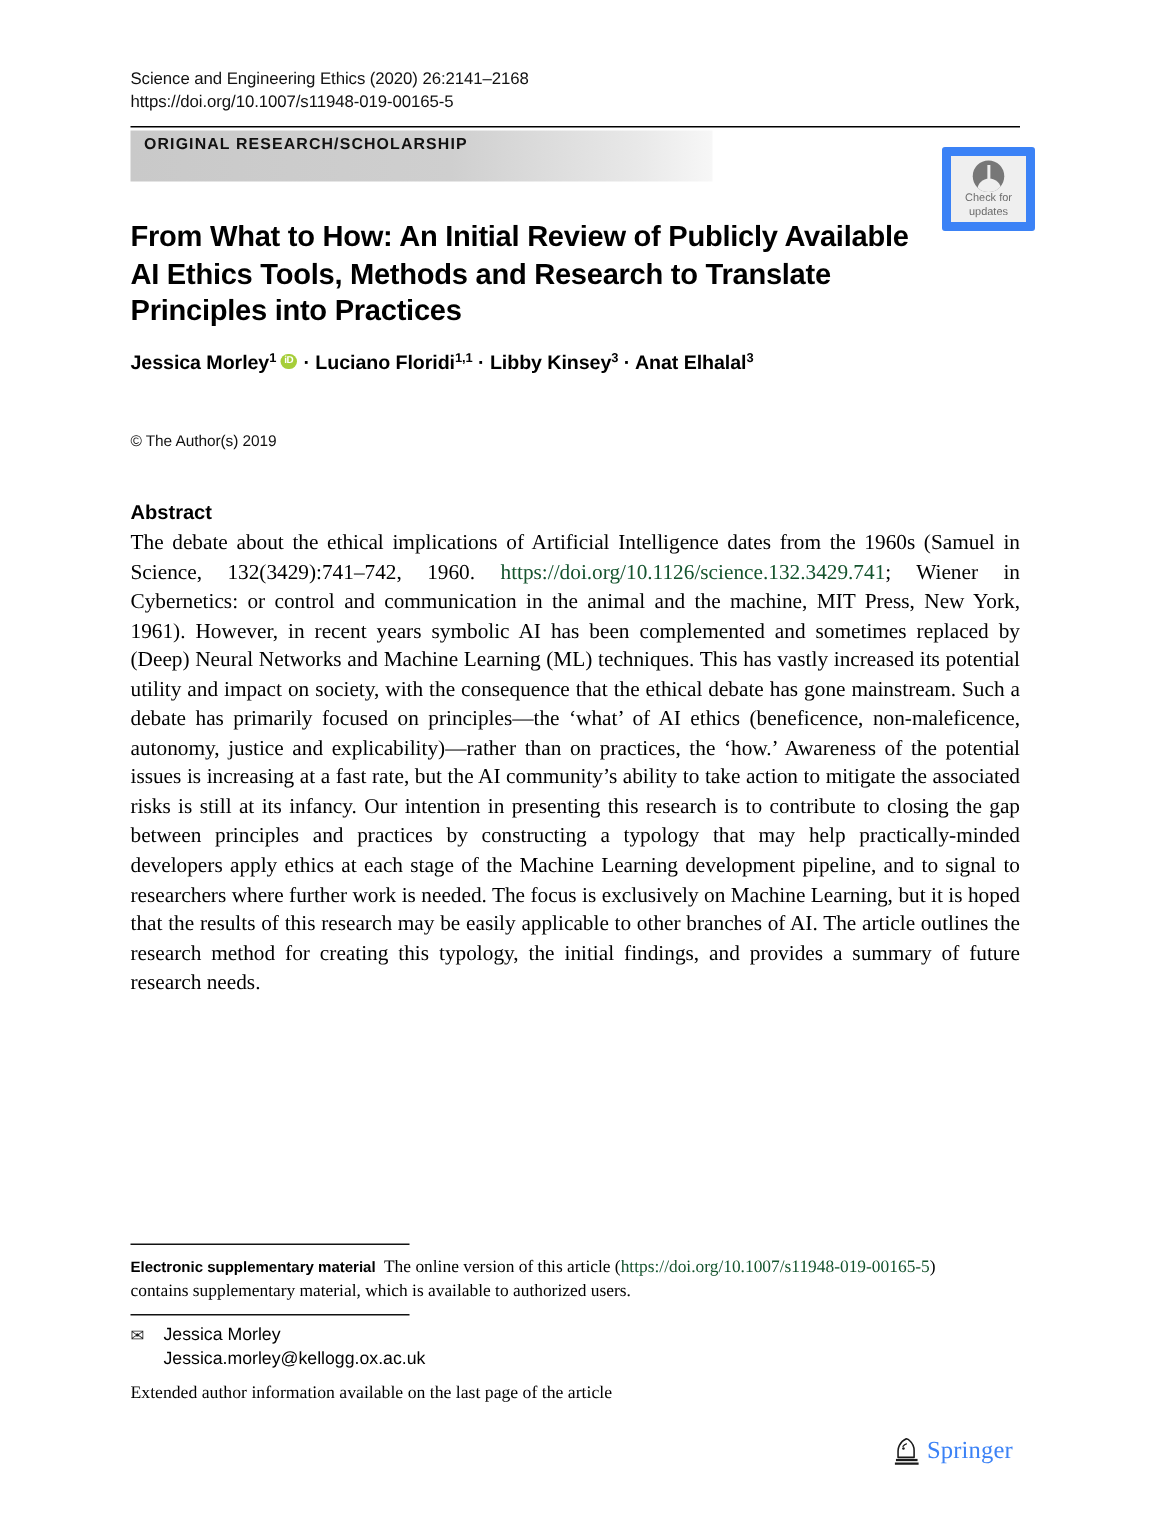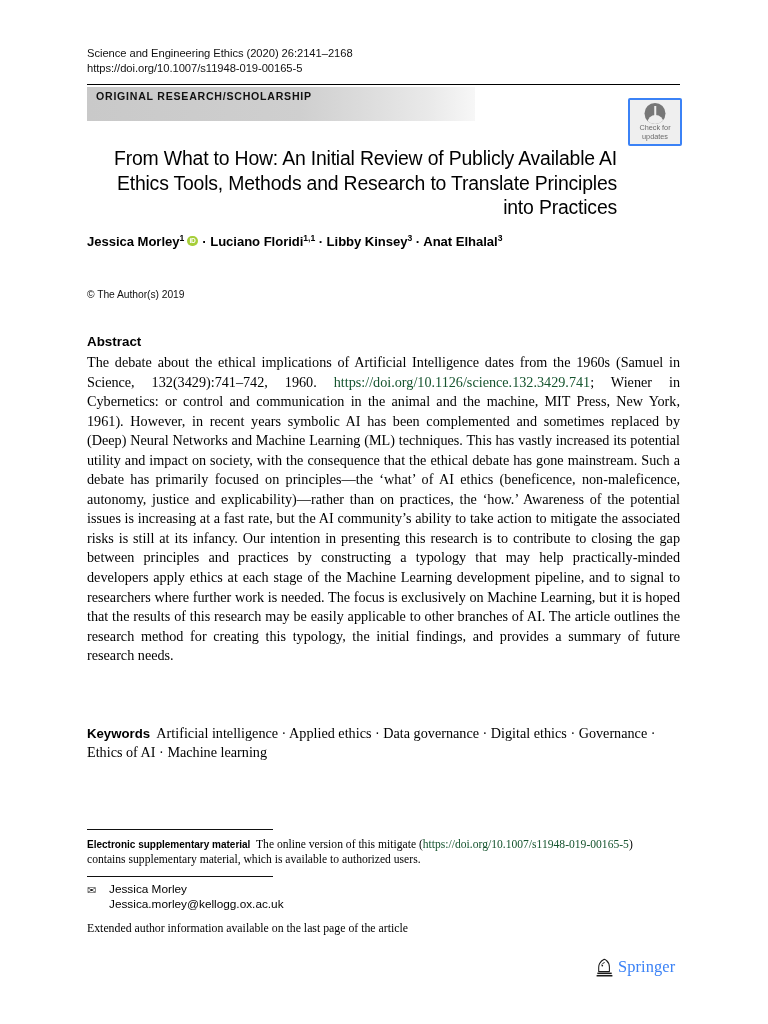--- a/index.html
+++ b/index.html
@@ -68,21 +68,21 @@
   }
 
   
   .crossmark {
     position: absolute;
     left: 628px;
     top: 98px;
     width: 50px;
     height: 44px;
     background: #efefef;
-    border: 2px solid #3b82f6;
+    border: 6px solid #3b82f6;
     border-radius: 2px;
   }
   .crossmark .cm-circle {
     position: absolute;
     left: 50%;
     top: 3px;
     transform: translateX(-50%);
     width: 21px;
     height: 21px;
     border-radius: 50%;
@@ -123,26 +123,25 @@
     color: #6b6b6b;
   }
 
   
   .article-title {
     position: absolute;
     left: 87px;
     top: 133px;
     width: 530px;
     font-family: "Liberation Sans", sans-serif;
-    font-weight: normal;
+    font-weight: bold;
     font-size: 19.4px;
     line-height: 24.6px;
     letter-spacing: -0.18px;
     color: #000;
-    text-align: right;
   }
 
   
   .authors {
     position: absolute;
     left: 87px;
     top: 229px;
     width: 580px;
     font-family: "Liberation Sans", sans-serif;
     font-weight: bold;
@@ -355,25 +354,24 @@
   <div class="authors"><span>Jessica Morley</span><sup>1</sup><span class="orcid"></span> <span class="sep-dot">·</span> <span>Luciano Floridi</span><sup>1,1</sup> <span class="sep-dot">·</span> <span>Libby Kinsey</span><sup>3</sup> <span class="sep-dot">·</span> <span>Anat Elhalal</span><sup>3</sup></div>
 
   <div class="dates">
     <br>
     <span>© The Author(s) 2019</span>
   </div>
 
   <div class="abstract-heading">Abstract</div>
   <div class="abstract-body"><span>The debate about the ethical implications of Artificial Intelligence dates from the 1960s (Samuel in Science, 132(3429):741–742, 1960. </span><span class="link">https://doi.org/10.1126/science.132.3429.741</span><span>; Wiener in Cybernetics: or control and communication in the animal and the machine, MIT Press, New York, 1961). However, in recent years symbolic AI has been complemented and sometimes replaced by (Deep) Neural Networks and Machine Learning (ML) techniques. This has vastly increased its potential utility and impact on society, with the consequence that the ethical debate has gone mainstream. Such a debate has primarily focused on principles—the ‘what’ of AI ethics (beneficence, non-maleficence, autonomy, justice and explicability)—rather than on practices, the ‘how.’ Awareness of the potential issues is increasing at a fast rate, but the AI community’s ability to take action to mitigate the associated risks is still at its infancy. Our intention in presenting this research is to contribute to closing the gap between principles and practices by constructing a typology that may help practically-minded developers apply ethics at each stage of the Machine Learning development pipeline, and to signal to researchers where further work is needed. The focus is exclusively on Machine Learning, but it is hoped that the results of this research may be easily applicable to other branches of AI. The article outlines the research method for creating this typology, the initial findings, and provides a summary of future research needs.</span></div>
 
-  <div class="keywords"><b>Keywords</b>&nbsp; <span>Artificial intelligence · Applied ethics · Data governance · Digital ethics · Governance · Ethics of AI · Machine learning</span></div>
 
   <div class="foot-rule-1"></div>
 
-  <div class="esm"><b>Electronic supplementary material</b>&nbsp; <span>The online version of this mitigate (</span><span class="link">https://doi.org/10.1007/s11948-019-00165-5</span><span>) contains supplementary material, which is available to authorized users.</span></div>
+  <div class="esm"><b>Electronic supplementary material</b>&nbsp; <span>The online version of this article (</span><span class="link">https://doi.org/10.1007/s11948-019-00165-5</span><span>) contains supplementary material, which is available to authorized users.</span></div>
 
   <div class="foot-rule-2"></div>
 
   <div class="contact">
     <span class="env">✉</span><span class="cname">Jessica Morley</span>
     <span class="cmail">Jessica.morley@kellogg.ox.ac.uk</span>
   </div>
 
   <div class="extended-info">Extended author information available on the last page of the article</div>
 

